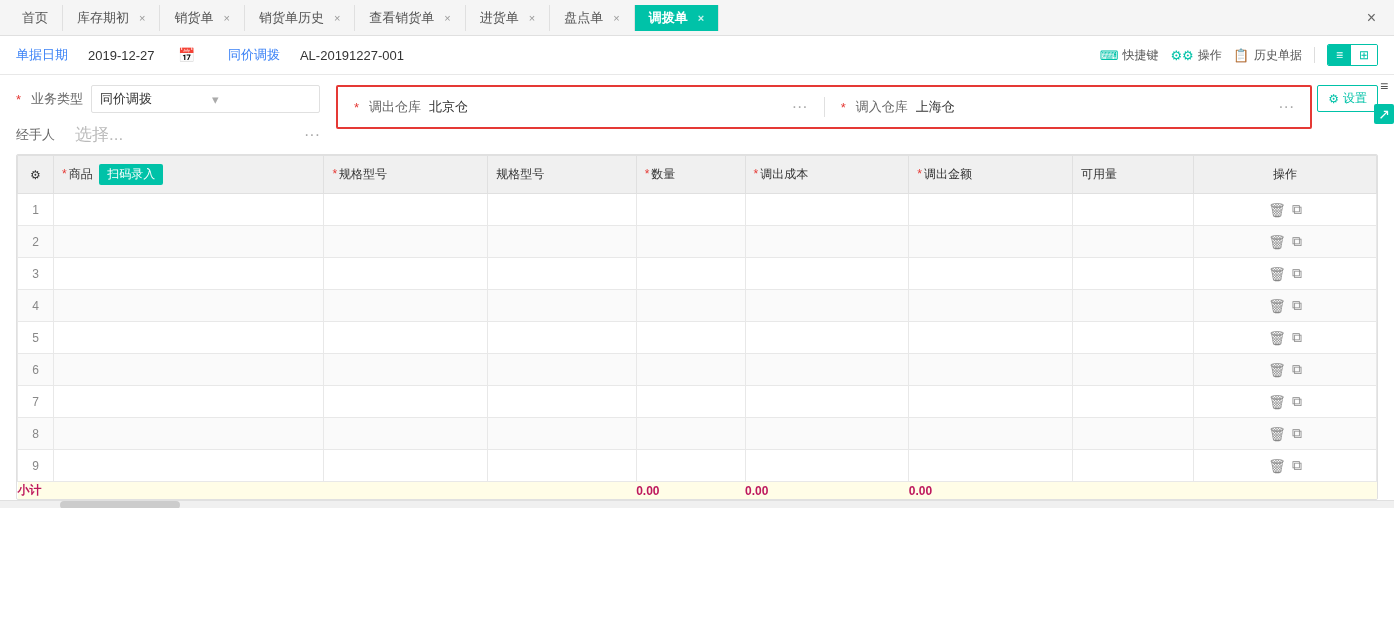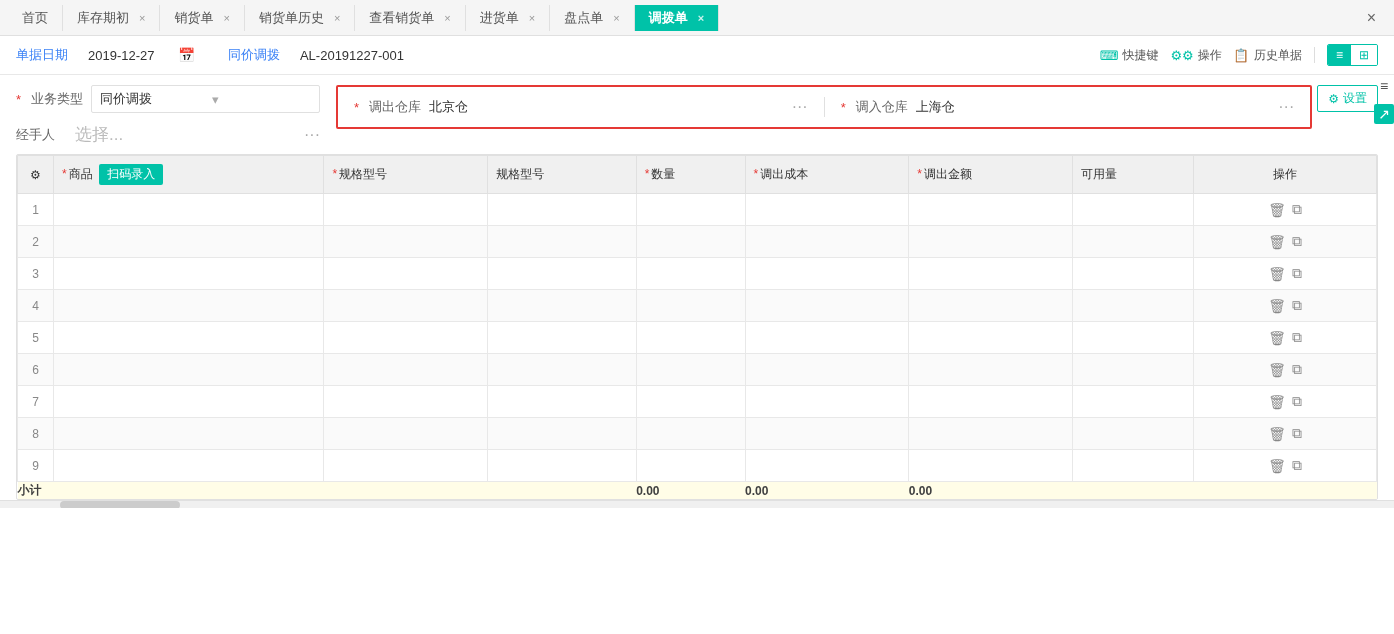--- a/index.html
+++ b/index.html
@@ -213,21 +213,21 @@
       color: #333;
     }
     tbody td.row-num {
       color: #888;
       text-align: center;
       width: 36px;
     }
     .subtotal-row td {
       background: #fffde7;
       font-weight: bold;
-      color: #404040;
+      color: #be185d;
     }
 
     
     .op-col {
       display: flex;
       gap: 6px;
       align-items: center;
       justify-content: center;
     }
     .op-icon {

